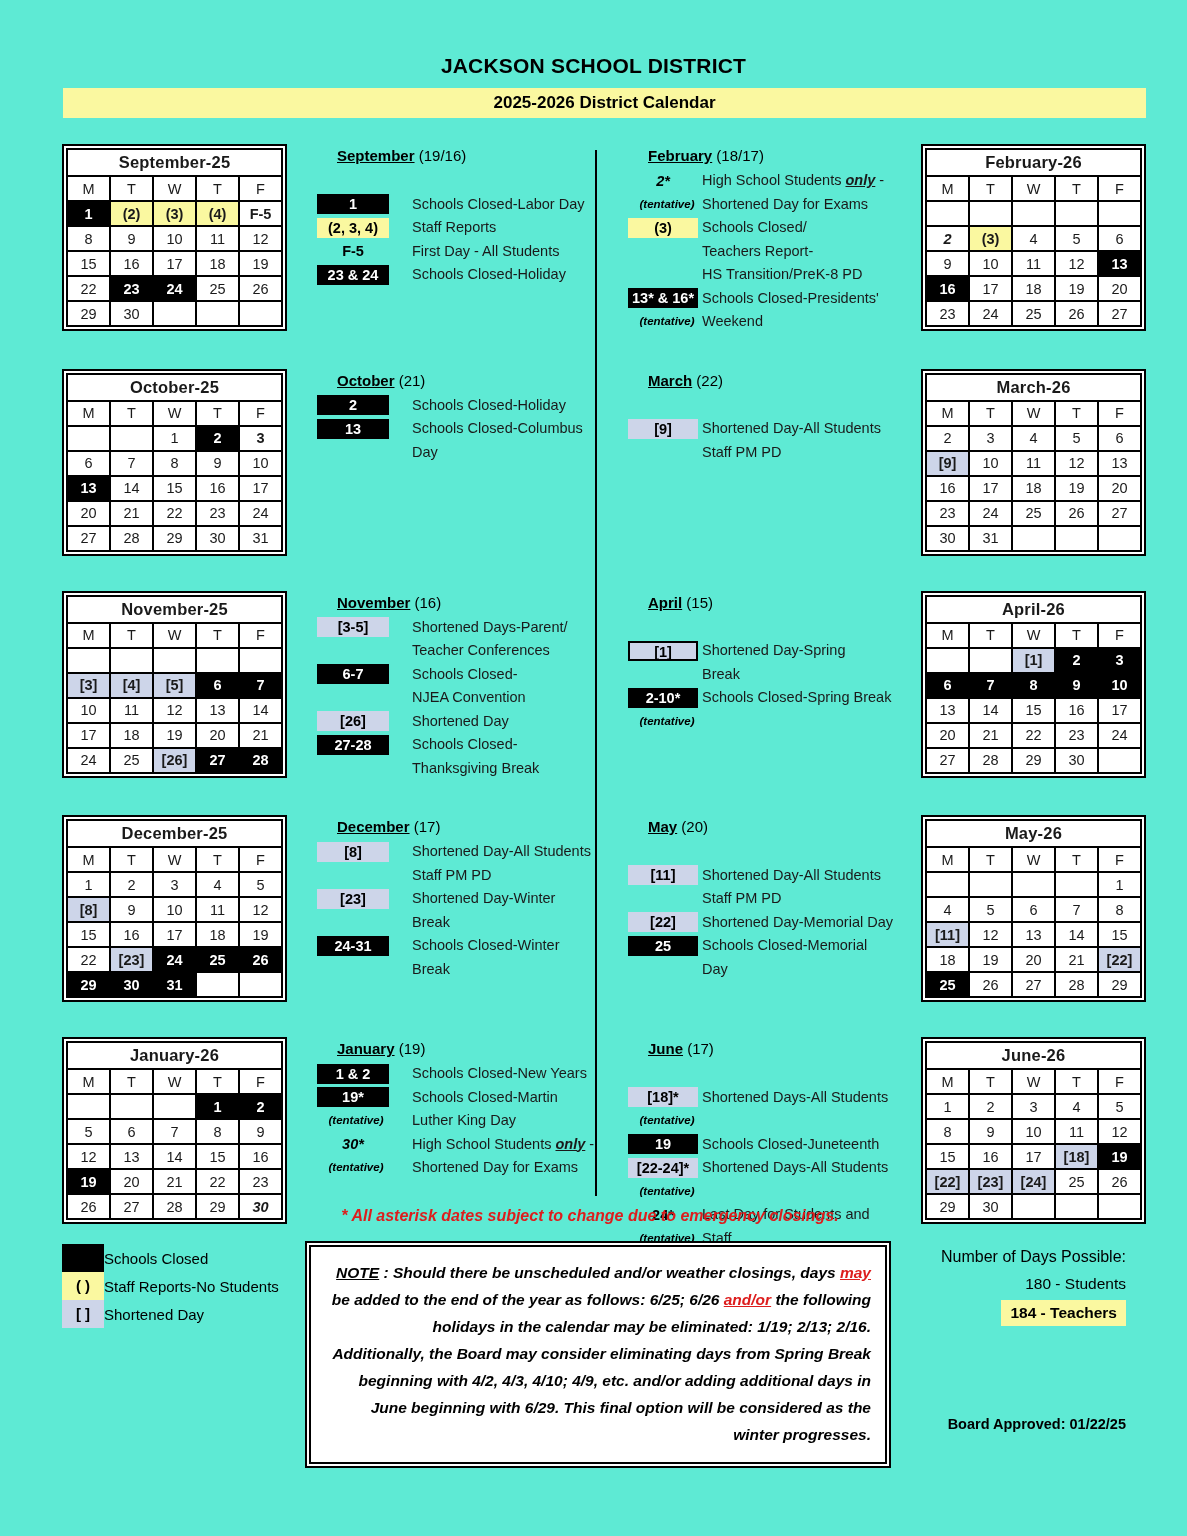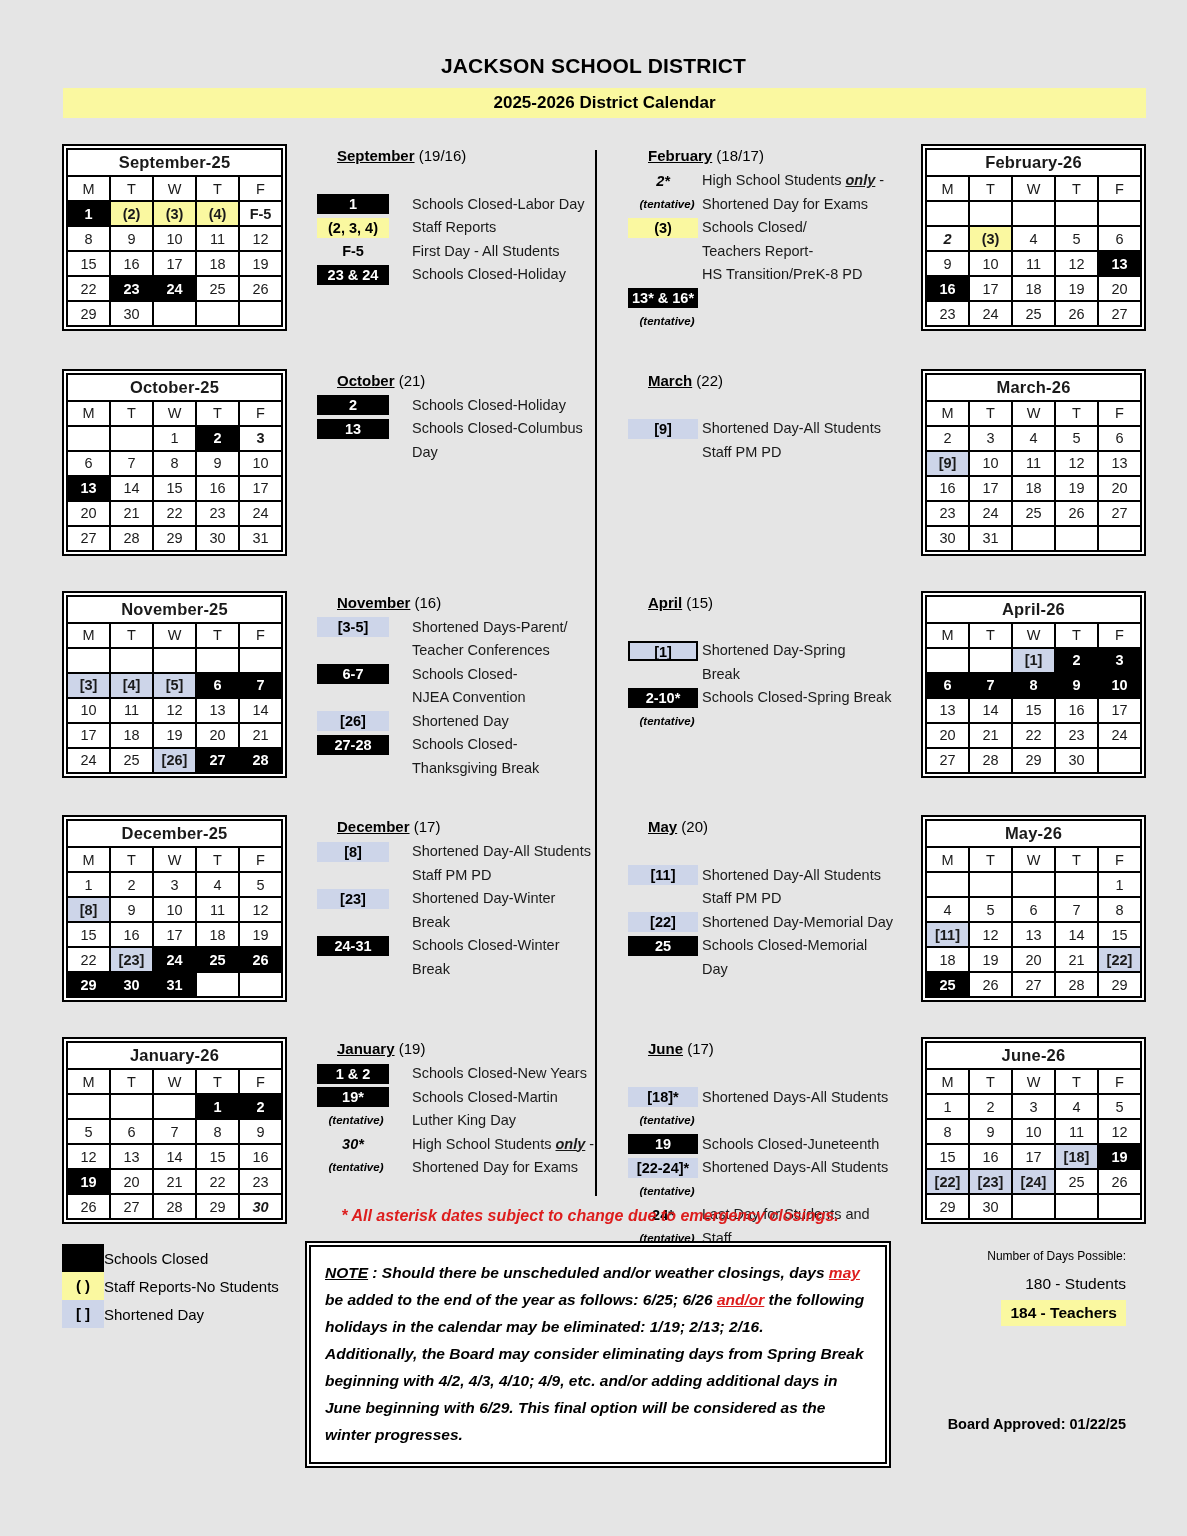--- a/index.html
+++ b/index.html
@@ -4,21 +4,21 @@
 <style>
   :root{
     --yellow:#faf8a0;
     --lav:#cdd5e9;
     --red:#dd1d1d;
   }
   html,body{margin:0;padding:0;background:#ffffff;}
   .page{
     position:relative;
     width:1187px;height:1536px;
-    background:#e5e5e5;
+    background:#5eead4;
     font-family:"Liberation Sans",sans-serif;
     color:#1a1a1a;
     overflow:hidden;
   }
   .page-title{
     margin:0;padding-top:54px;
     text-align:center;
     font-size:21px;font-weight:700;letter-spacing:.2px;color:#000;
   }
   .band{
@@ -98,26 +98,26 @@
   .swatch.y{background:var(--yellow);}
   .swatch.b{background:var(--lav);}
   .legend-label{padding-left:0;font-size:15px;color:#000;}
   .note-outer{
     position:absolute;left:305px;top:1241px;width:578px;
     border:2px solid #000;padding:2px;background:#fff;
   }
   .note-inner{
     border:2px solid #000;padding:12px 14px 14px 14px;
     font-size:15.5px;font-weight:700;font-style:italic;line-height:27px;
-    text-align:left;color:#000;
+    text-align:right;color:#000;
   }
   .note-label{text-decoration:underline;}
   .redtok{color:var(--red);text-decoration:underline;}
   .days{position:absolute;left:930px;top:1243px;width:196px;text-align:right;}
-  .days-heading{font-size:12px;line-height:27px;color:#000;}
+  .days-heading{font-size:16px;line-height:27px;color:#000;}
   .days-students{font-size:15.5px;line-height:27px;color:#000;}
   .days-teachers{
     display:inline-block;margin-top:3px;background:var(--yellow);
     font-size:15.5px;font-weight:700;line-height:26px;padding:0 9px;color:#000;
   }
   .board{position:absolute;left:930px;top:1416px;width:196px;text-align:right;
     font-size:14.5px;font-weight:700;color:#000;}
 </style>
 </head>
 <body>
@@ -250,20 +250,24 @@
               <div class="tline">Teachers Report-</div>
               <div class="tline">HS Transition/PreK-8 PD</div>
             </div>
           </div>
           <div class="entry">
             <div class="lab">
               <div class="labrow">
                 <span class="box c">13* &amp; 16*</span>
               </div>
               <span class="sub">(tentative)</span>
+            </div>
+            <div class="txt">
+              <div class="tline">Schools Closed-Presidents'</div>
+              <div class="tline">Weekend</div>
             </div>
           </div>
         </div>
         <div class="calwrap">
           <table class="cal">
             <tbody>
               <tr class="cal-title">
                 <td colspan="5">February-26</td>
               </tr>
               <tr>

